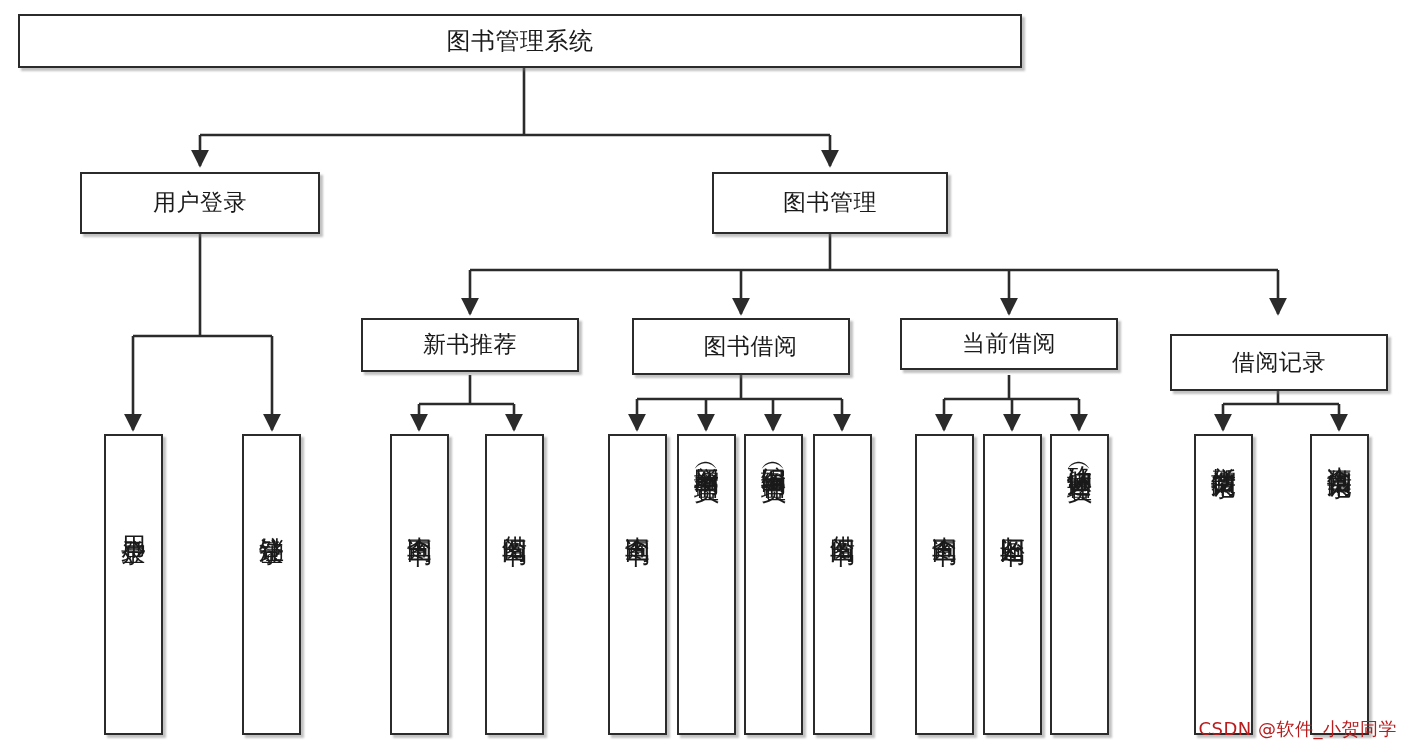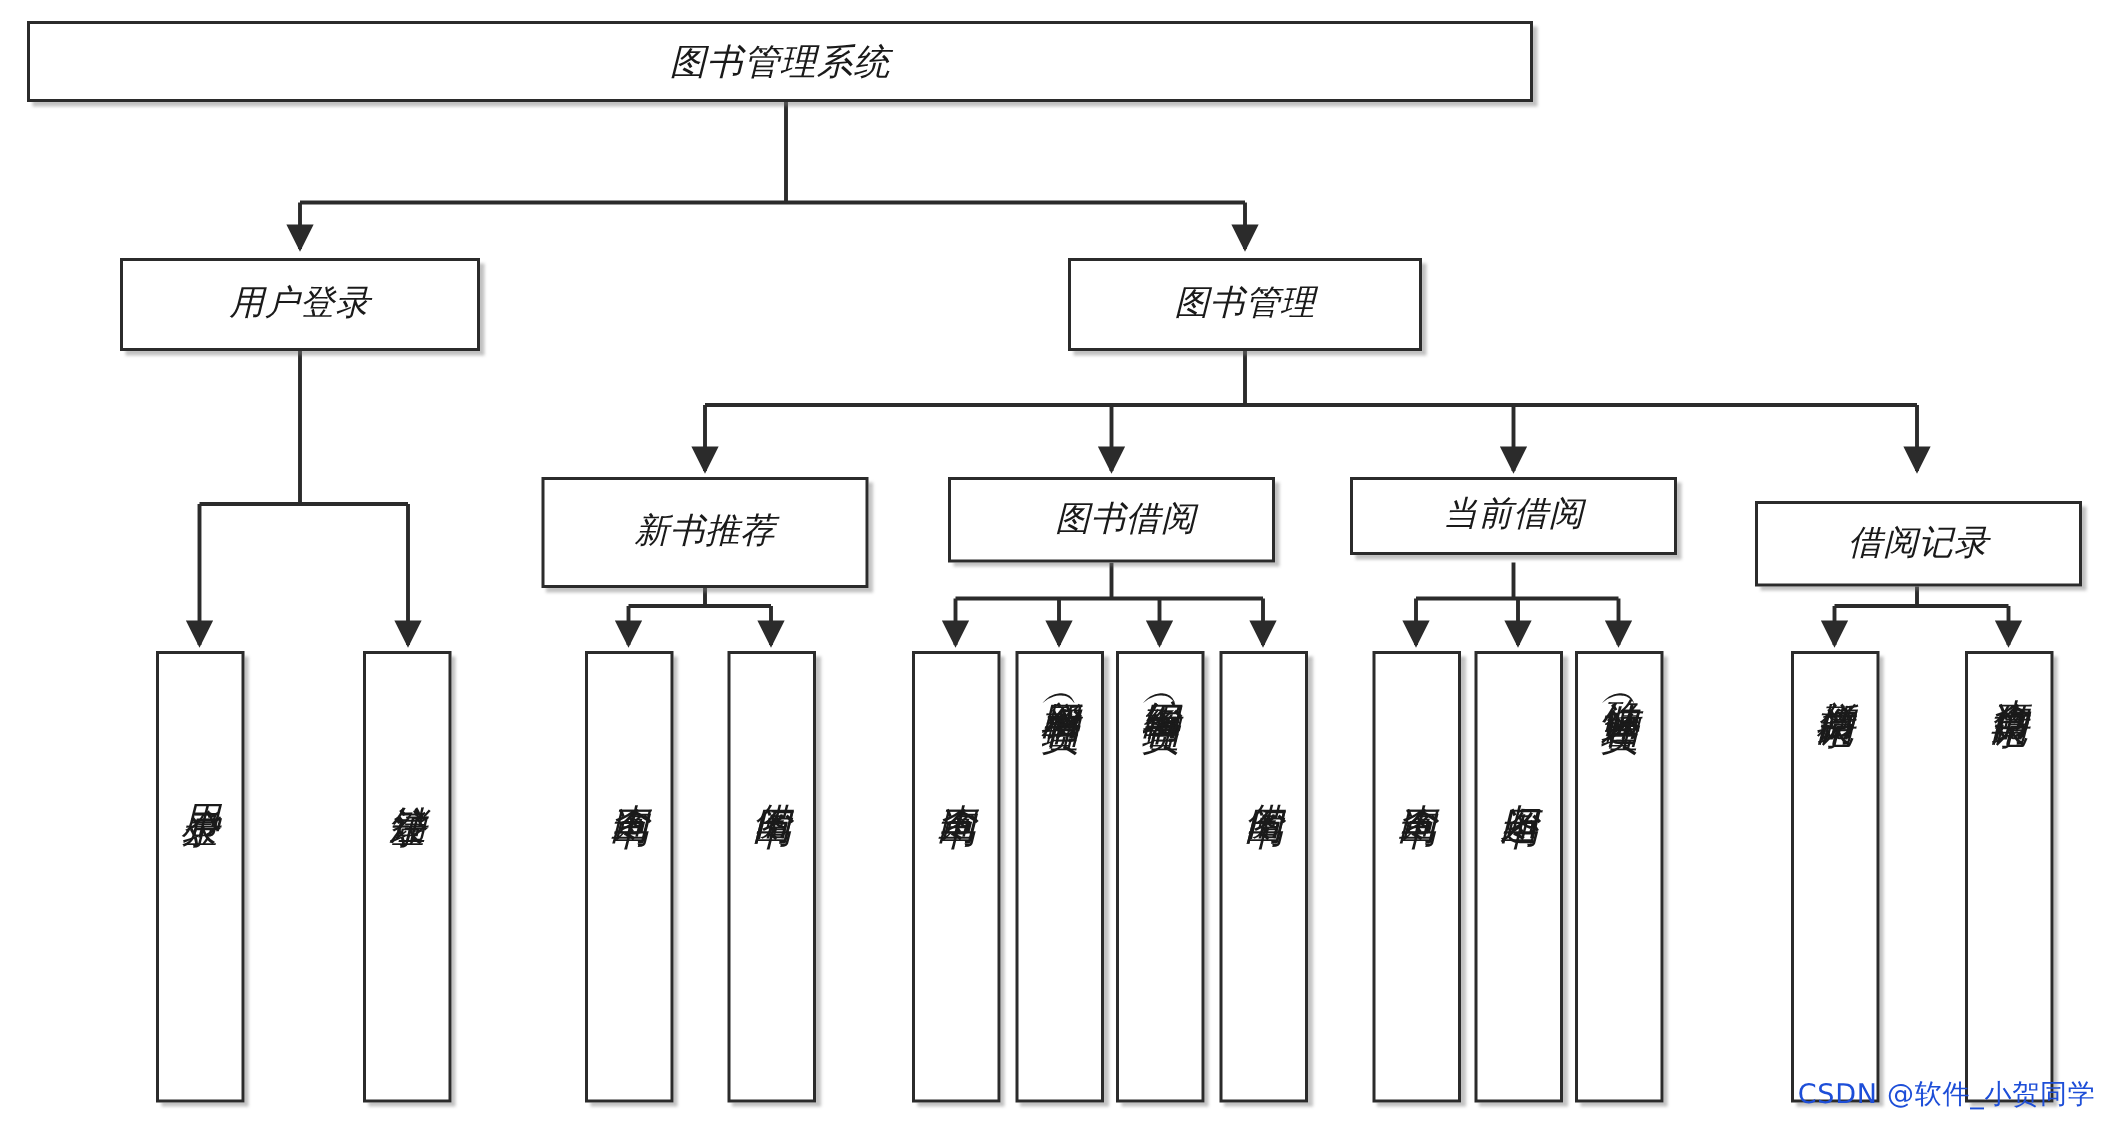--- a/index.html
+++ b/index.html
@@ -28,21 +28,20 @@
   .node {
     position: absolute;
     box-sizing: border-box;
     background: #ffffff;
     border: 2px solid #2b2b2b;
     box-shadow: 3px 3px 2px rgba(120,120,120,0.45);
     display: flex;
     align-items: center;
     justify-content: center;
     color: #1a1a1a;
-    font-style: italic;
   }
   .node-label {
     display: block;
     text-align: center;
     white-space: nowrap;
     line-height: 1.18;
   }
   .node.horiz .node-label {
     font-size: 23px;
     letter-spacing: 0.5px;
@@ -65,21 +64,21 @@
     white-space: pre-wrap;
   }
   .node.vert.mid .node-label {
     margin-top: 70px;
   }
   .watermark {
     position: absolute;
     right: 8px;
     bottom: 6px;
     font-size: 18px;
-    color: #1d4ed8;
+    color: #b91c1c;
     white-space: nowrap;
     letter-spacing: 0.5px;
   }
 </style>
 </head>
 <body>
 
 <div id="canvas">
 
   <svg class="edges" viewBox="0 0 1405 747">
@@ -136,21 +135,21 @@
     <span class="node-label">图书管理系统</span>
   </div>
 
   <div class="node horiz" style="left:80px; top:172px; width:240px; height:62px;">
     <span class="node-label">用户登录</span>
   </div>
   <div class="node horiz" style="left:712px; top:172px; width:236px; height:62px;">
     <span class="node-label">图书管理</span>
   </div>
 
-  <div class="node horiz" style="left:361px; top:318px; width:218px; height:74px;">
+  <div class="node horiz" style="left:361px; top:318px; width:218px; height:54px;">
     <span class="node-label">新书推荐</span>
   </div>
   <div class="node horiz" style="left:632px; top:318px; width:218px; height:57px;padding-left:19px;">
     <span class="node-label">图书借阅</span>
   </div>
   <div class="node horiz" style="left:900px; top:318px; width:218px; height:52px;">
     <span class="node-label">当前借阅</span>
   </div>
   <div class="node horiz" style="left:1170px; top:334px; width:218px; height:57px;">
     <span class="node-label">借阅记录</span>

